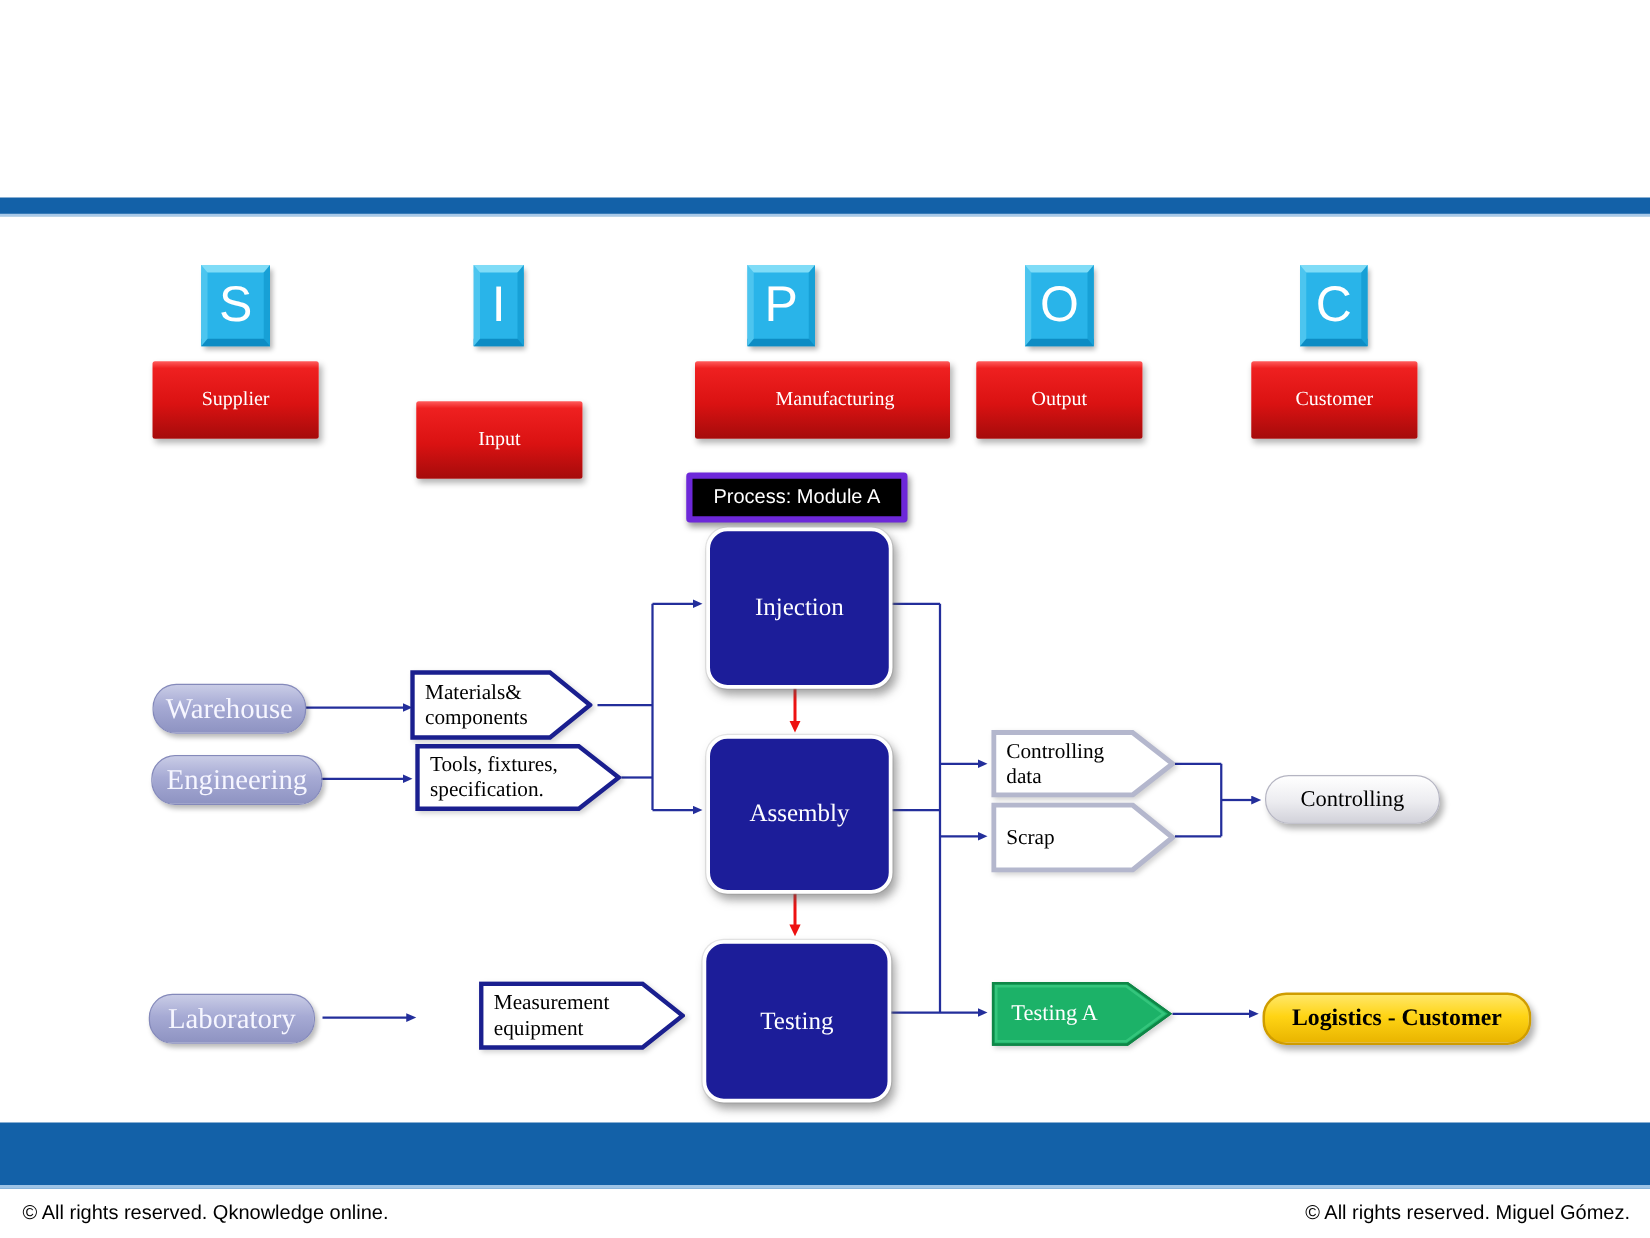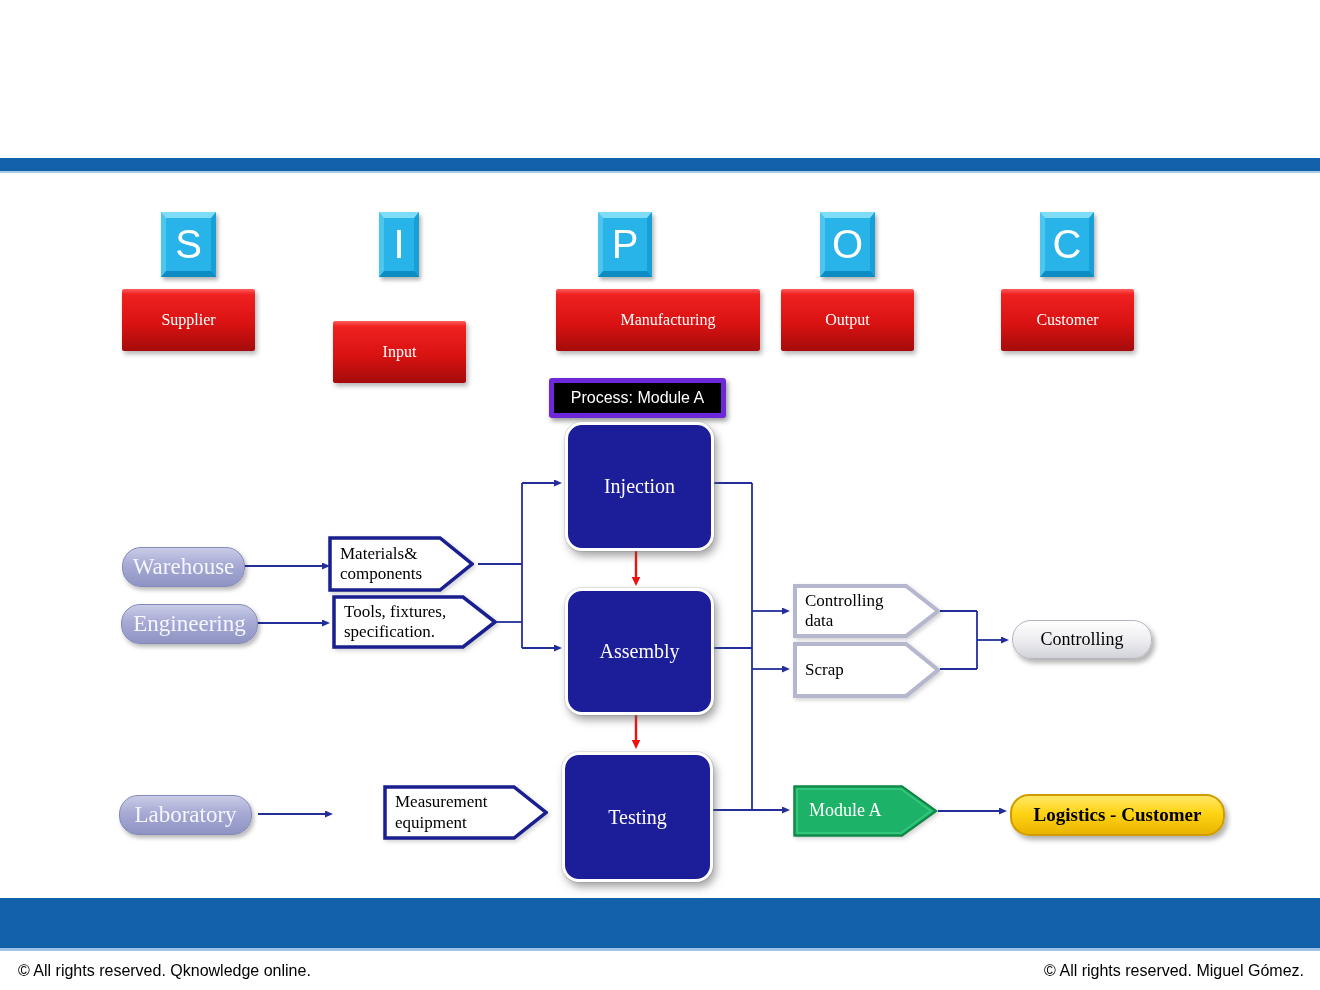--- a/index.html
+++ b/index.html
@@ -178,21 +178,21 @@
         <polygon points="2,2 113,2 145,28 113,54 2,54" fill="#ffffff" stroke="#b4b7cd" stroke-width="4"></polygon>
       </svg>
     <div class="lbl">Scrap</div>
   </div>
   <div class="pent green node" style="left:793px;top:785px;width:145px;height:52px;">
     <svg width="145" height="52" viewBox="0 0 145 52">
         <polygon points="1.5,1.5 109,1.5 143,26 109,50.5 1.5,50.5" fill="url(#wiresGreenRef)" stroke="#0e8747" stroke-width="2"></polygon>
       <polygon points="1.5,1.5 109,1.5 143,26 109,50.5 1.5,50.5" fill="#1cb268" stroke="#0e8747" stroke-width="2"></polygon>
       <polygon points="4,4 108,4 138,26 108,48 4,48" fill="none" stroke="#3ecd85" stroke-width="2" opacity="0.7"></polygon>
       </svg>
-    <div class="lbl">Module A</div>
+    <div class="lbl">Testing A</div>
   </div>
 
   <div class="abs node" id="controlling-pill">Controlling</div>
   <div class="abs node" id="logistics-pill">Logistics - Customer</div>
 
   <div class="abs hbar" id="bottom-bar"></div>
   <div class="abs footer-text" id="footer-left">© All rights reserved. Qknowledge online.</div>
   <div class="abs footer-text" id="footer-right">© All rights reserved. Miguel Gómez.</div>
 
 </div>

